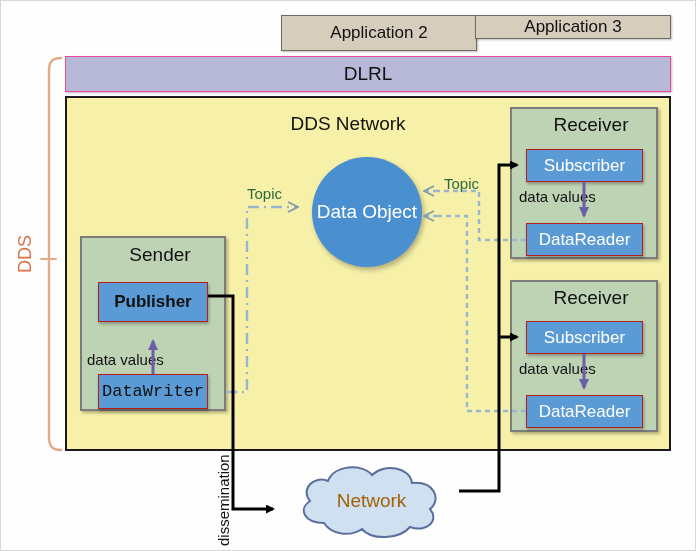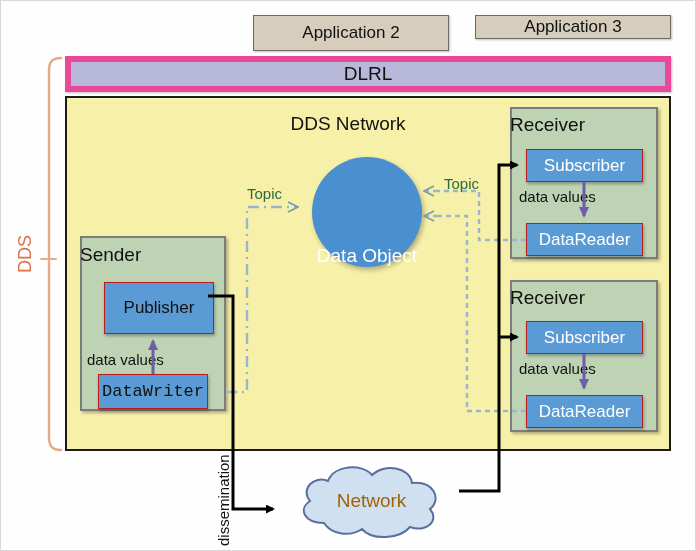--- a/index.html
+++ b/index.html
@@ -21,21 +21,21 @@
     background:#d6cdbd;
     border:1px solid #6f6a61;
     color:#111;
     font-size:17px;
     box-shadow:1px 1px 2px rgba(0,0,0,.25);
   }
 
   
   .dlrl{
     background:#b8b8d8;
-    border:6px solid #ec4899;
+    border:1px solid #ec4899;
     color:#111;
     font-size:19px;
     box-shadow:1px 1px 2px rgba(0,0,0,.25);
   }
 
   
   .domain{
     background:#f7f0a8;
     border:2px solid #1a1a1a;
   }
@@ -45,21 +45,21 @@
   }
 
   
   .grp{
     background:#bed3b4;
     border:2px solid #7c7c7c;
     box-shadow:2px 2px 3px rgba(0,0,0,.28);
   }
   .grp-title{
     position:absolute;left:0;right:12px;
-    font-size:19px;color:#111;
+    text-align:center;font-size:19px;color:#111;padding-left:7px;
   }
 
   
   .node{
     background:#5b9bd5;
     border:1px solid #b91c1c;
     box-shadow:1px 2px 3px rgba(0,0,0,.30);
     font-size:17px;
   }
   .node.dark{color:#111;}
@@ -101,49 +101,49 @@
   .dissem-label{font-size:15px;color:#111;}
 
   svg.overlay{position:absolute;left:0;top:0;width:696px;height:551px;
               pointer-events:none;}
 </style>
 </head>
 <body>
 
 <div id="stage">
 
-  <div class="box app" style="left:252px;top:14px;width:196px;height:36px;">
+  <div class="box app" style="left:280px;top:14px;width:196px;height:36px;">
     <span>Application 2</span>
   </div>
   <div class="box app" style="left:474px;top:14px;width:196px;height:24px;">
     <span>Application 3</span>
   </div>
 
   <div class="box dlrl" style="left:64px;top:55px;width:606px;height:36px;">
     <span>DLRL</span>
   </div>
 
   <div class="box domain" style="left:64px;top:95px;width:606px;height:355px;display:block;"></div>
   <div class="domain-title">DDS Network</div>
 
-  <div class="circle" style="left:311px;top:156px;width:110px;height:110px;align-items:flex-end;">
+  <div class="circle" style="left:311px;top:156px;width:110px;height:110px;">
     <span>Data Object</span>
   </div>
 
   <div class="topic" style="left:246px;top:184px;">
     <span>Topic</span>
   </div>
   <div class="topic" style="left:443px;top:174px;">
     <span>Topic</span>
   </div>
 
   <div class="box grp" style="left:79px;top:235px;width:146px;height:175px;display:block;"></div>
   <div class="grp-title" style="left:79px;width:146px;top:243px;">Sender</div>
 
-  <div class="box node dark" style="left:103px;top:281px;width:110px;height:52px;">
+  <div class="box node dark" style="left:97px;top:281px;width:110px;height:40px;font-weight:bold;">
     <span>Publisher</span>
   </div>
   <div class="cap" style="left:86px;top:350px;">
     <span>data values</span>
   </div>
   <div class="box node dark" style="left:97px;top:373px;width:110px;height:35px;font-family:Liberation Mono, monospace;">
     <span>DataWriter</span>
   </div>
 
   <div class="box grp" style="left:509px;top:106px;width:148px;height:152px;display:block;"></div>

